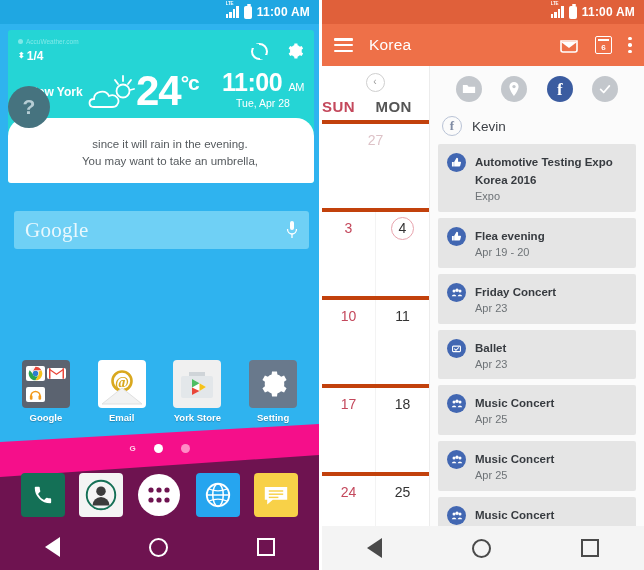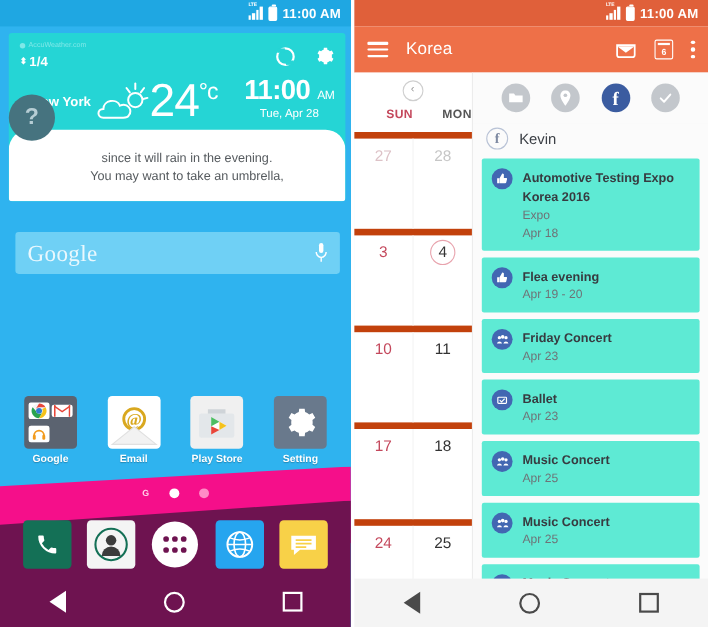--- a/index.html
+++ b/index.html
@@ -92,21 +92,21 @@
   .icon-refresh:before { top:-1px; left:-1px; }
   .icon-refresh:after  { bottom:-1px; right:-1px; }
   .icon-gear { width:18px; height:18px; }
   .ww-city {
     position:absolute; left:10px; top:55px; color:#fff;
     font-size:12px; font-weight:bold; display:flex; align-items:center; gap:3px;
   }
   .pin-glyph { font-size:11px; }
   .ww-temp {
     position:absolute; left:128px; top:40px;
-    color:#ffffff; font-size:42px; font-weight:normal;
+    color:#ffffff; font-size:42px; font-weight:bold;
     letter-spacing:-1px; line-height:1;
   }
   .ww-temp .deg { font-size:21px; vertical-align:super; }
   .ww-suncloud { position:absolute; left:78px; top:44px; width:52px; height:40px; }
   .ww-time {
     position:absolute; right:10px; top:40px; text-align:right; color:#fff;
   }
   .ww-time .t { font-size:25px; font-weight:bold; letter-spacing:-0.5px; line-height:1; }
   .ww-time .t .ampm { font-size:11px; font-weight:normal; }
   .ww-time .d { font-size:10.5px; margin-top:2px;text-align:center; }
@@ -238,24 +238,24 @@
     width:108px; background:#ffffff; position:relative;
     border-right:1px solid #ececec;
   }
   .cal-prev { height:32px; display:flex; align-items:center; justify-content:center; }
   .chev-circle {
     width:19px; height:19px; border:1px solid #cfcfcf; border-radius:50%;
     display:flex; align-items:center; justify-content:center;
     color:#9a9a9a; font-size:10px; line-height:1; padding-right:1px;
   }
   .cal-dow { display:flex; height:22px; }
-  .cal-dow div { flex:1; text-align:right; font-size:11px; font-weight:bold; letter-spacing:0.4px; }
+  .cal-dow div { flex:1; text-align:left; font-size:15px; font-weight:bold; letter-spacing:0.4px; }
   .dow-sun { color:#c4485c; }
   .dow-mon { color:#555; }
-  .cal-row { display:flex; height:88px; border-top:6px solid #c2410c; }
+  .cal-row { display:flex; height:88px; border-top:4px solid #c2410c; }
   .cal-row:first-of-type { border-top:1px solid #e8e8e8; }
   .cal-cell { flex:1; padding-top:7px; text-align:center; position:relative; }
   .cal-cell + .cal-cell { border-left:1px solid #f3f3f3; }
   .cal-num { font-size:14px; color:#333; }
   .cal-num.sun { color:#c4485c; }
   .cal-num.muted { color:#c6c6c6; }
   .cal-num.muted.sun { color:#ddc2c7; }
   .cal-num.today {
     display:inline-flex; align-items:center; justify-content:center;
     width:23px; height:23px; border:1px solid #e8a3ad; border-radius:50%;
@@ -276,21 +276,21 @@
   .fb-f { font-family:"Liberation Serif", serif; font-size:17px; font-weight:bold; line-height:1; }
   .acct-row { display:flex; align-items:center; gap:10px; padding:4px 12px 8px 12px; }
   .acct-badge {
     width:20px; height:20px; border-radius:50%; border:1.2px solid #b9c3d6;
     display:flex; align-items:center; justify-content:center; color:#7e8aa2;
     font-family:"Liberation Serif", serif; font-size:13px; font-weight:bold;
   }
   .acct-name { font-size:13.5px; color:#3b3f45; }
   .ev-list { padding:0 8px; }
   .ev-item {
-    background:#5eead4; border-radius:2px; margin-bottom:6px;
+    background:#e5e5e5; border-radius:2px; margin-bottom:6px;
     display:flex; gap:9px; padding:8px 9px;
   }
   .ev-icon { width:19px; height:19px; border-radius:50%; flex:0 0 19px;
     display:flex; align-items:center; justify-content:center; margin-top:1px; }
   .ev-icon.like { background:#4267b2; }
   .ev-icon.event { background:#4267b2; }
   .ev-icon.ticket { background:#4267b2; }
   .ev-text { flex:1; min-width:0; }
   .ev-title { font-size:11.5px; font-weight:bold; color:#373b40; line-height:1.3; }
   .ev-sub { font-size:11px; color:#6e7377; line-height:1.35; margin-top:1px; }
@@ -449,21 +449,21 @@
           <svg viewBox="0 0 44 44" width="44" height="44">
             <rect width="44" height="44" fill="#f0f0f0"></rect>
             <path d="M14 10h16v5H14z" fill="#cfd4d8"></path>
             <rect x="6" y="14" width="32" height="22" rx="2" fill="#e3e7ea"></rect>
             <path d="M17 17 L31 25 L17 33 Z" fill="#ffffff"></path>
             <path d="M17 17 L24.5 21.3 L17 25.5z" fill="#4dbd63"></path>
             <path d="M17 25.5 L24.5 29 L17 33z" fill="#e8463a"></path>
             <path d="M24.5 21.3 L31 25 L24.5 29z" fill="#f5c21b"></path>
           </svg>
         </div>
-        <div class="app-label">Play Store</div>
+        <div class="app-label">York Store</div>
       </div>
 
 
       <div class="app-cell">
         <div class="app-tile tile-set">
           <svg viewBox="0 0 24 24" width="30" height="30">
             <path fill="#ffffff" d="M12 8.5a3.5 3.5 0 100 7 3.5 3.5 0 000-7zm9 3.5c0-.6-.05-1.2-.15-1.75l2-1.55-2-3.45-2.35.95a7.6 7.6 0 00-3-1.75L15.2 2h-4l-.3 2.45a7.6 7.6 0 00-3 1.75L5.55 5.25l-2 3.45 2 1.55c-.1.55-.15 1.15-.15 1.75s.05 1.2.15 1.75l-2 1.55 2 3.45 2.35-.95a7.6 7.6 0 003 1.75l.3 2.45h4l.3-2.45a7.6 7.6 0 003-1.75l2.35.95 2-3.45-2-1.55c.1-.55.15-1.15.15-1.75z"></path>
           </svg>
         </div>
         <div class="app-label">Setting</div>
@@ -576,23 +576,20 @@
         </div>
         <div class="cal-dow">
           <div class="dow-sun">SUN</div>
           <div class="dow-mon">MON</div>
         </div>
 
         <div class="cal-row">
           <div class="cal-cell">
             <span class="cal-num sun muted">27</span>
           </div>
-          <div class="cal-cell">
-            <span class="cal-num muted">28</span>
-          </div>
         </div>
         <div class="cal-row">
           <div class="cal-cell">
             <span class="cal-num sun">3</span>
           </div>
           <div class="cal-cell">
             <span class="cal-num today">4</span>
           </div>
         </div>
         <div class="cal-row">
@@ -653,21 +650,20 @@
 
           <div class="ev-item">
             <span class="ev-icon like">
               <svg viewBox="0 0 14 14" width="11" height="11">
                 <path d="M4 6.5 L6.5 2 A1.3 1.3 0 019 2.8 V6 h2.6 a1.1 1.1 0 011.1 1.4 l-1 3.8 a1.2 1.2 0 01-1.2.9 H4z M1.2 6.5 h2.4 v5.6 H1.2z" fill="#ffffff"></path>
               </svg>
             </span>
             <span class="ev-text">
               <span class="ev-title">Automotive Testing Expo Korea 2016</span>
               <div class="ev-sub">Expo</div>
-              <div class="ev-date">Apr 18</div>
             </span>
           </div>
 
           <div class="ev-item">
             <span class="ev-icon like">
               <svg viewBox="0 0 14 14" width="11" height="11">
                 <path d="M4 6.5 L6.5 2 A1.3 1.3 0 019 2.8 V6 h2.6 a1.1 1.1 0 011.1 1.4 l-1 3.8 a1.2 1.2 0 01-1.2.9 H4z M1.2 6.5 h2.4 v5.6 H1.2z" fill="#ffffff"></path>
               </svg>
             </span>
             <span class="ev-text">

